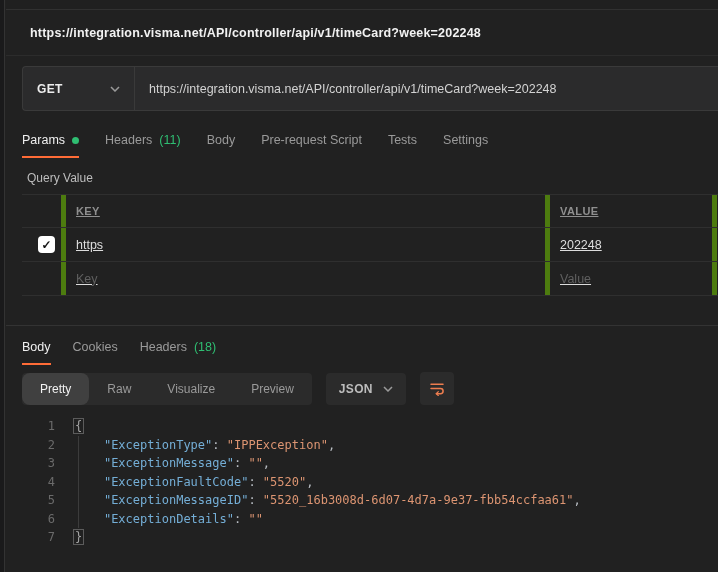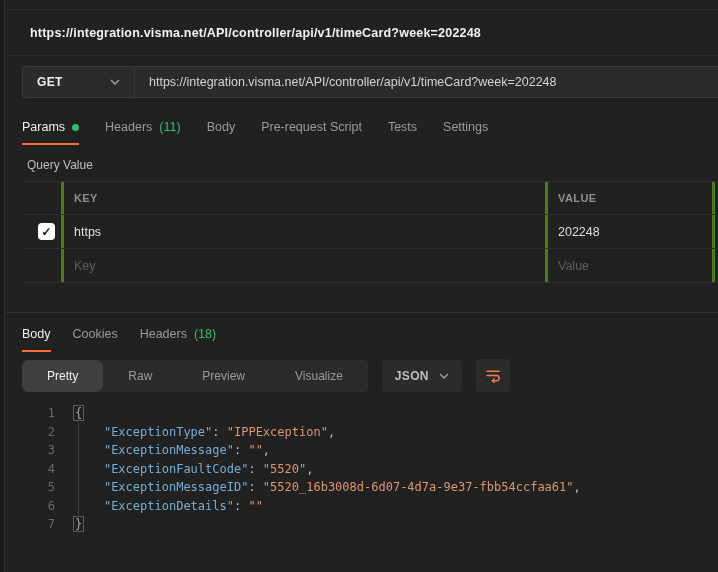--- a/index.html
+++ b/index.html
@@ -18,21 +18,21 @@
   }
   .top-strip { height: 10px; border-bottom: 1px solid #313131; background: #202020; }
 
   
   .title-bar { height: 46px; display: flex; align-items: center; padding-left: 24px;
     border-bottom: 1px solid #2c2c2c; }
   .title-bar .req-title { font-size: 12.5px; font-weight: bold; color: #f2f2f2; letter-spacing: .2px; }
 
   
   .request-row { padding: 10px 0 10px 16px; }
-  .url-bar { display: flex; height: 32px; border: 1px solid #3a3a3a; border-right: none;
+  .url-bar { display: flex; height: 45px; border: 1px solid #3a3a3a; border-right: none;
     border-radius: 4px 0 0 4px; background: #2b2b2c; overflow: hidden; }
   .method-box { width: 112px; display: flex; align-items: center; justify-content: space-between;
     padding: 0 14px 0 14px; border-right: 1px solid #3a3a3a; cursor: pointer; }
   .method-label { font-size: 12px; font-weight: bold; color: #ededed; letter-spacing: .3px; }
   .chev { width: 10px; height: 6px; flex: 0 0 auto; }
   .chev path { stroke: #9a9a9a; stroke-width: 1.5; fill: none; }
   .url-field { flex: 1; display: flex; align-items: center; padding-left: 14px;
     font-size: 12.5px; color: #d3d3d3; white-space: nowrap; }
 
   
@@ -44,35 +44,35 @@
   .green-dot { width: 7px; height: 7px; border-radius: 50%; background: #2fbe72; display: inline-block; }
 
   .section-label { margin: 13px 0 0 21px; font-size: 12px; color: #bdbdbd; }
 
   
   .params-table { margin: 9px 0 0 16px; }
   .p-row { display: grid; grid-template-columns: 39px 484px 167px 12px;
     height: 34px; border-bottom: 1px solid #2f2f2f; align-items: center; }
   .p-row.header { border-top: 1px solid #2f2f2f; }
   .p-cell { height: 100%; display: flex; align-items: center; padding-left: 10px; }
-  .p-cell.key-col, .p-cell.val-col, .p-cell.sliver { border-left: 3px solid #4d7c0f; }
+  .p-cell.key-col, .p-cell.val-col, .p-cell.sliver { border-left: 5px solid #4d7c0f; text-decoration: underline; }
   .header .p-cell { font-size: 11px; font-weight: bold; color: #8f8f8f; letter-spacing: .4px; }
   .row-text { font-size: 12.5px; color: #dedede; }
   .placeholder { font-size: 12.5px; color: #5f5f5f; }
   .checkbox { width: 17px; height: 17px; margin-left: 6px; background: #ffffff; border-radius: 4px;
     display: flex; align-items: center; justify-content: center;
     color: #111; font-size: 12px; font-weight: bold; cursor: pointer; }
 
   
   .split-divider { margin-top: 29px; border-top: 1px solid #333333; }
   .resp-tabs { display: flex; gap: 22px; padding: 8px 0 0 16px; }
 
   .resp-toolbar { display: flex; align-items: center; margin: 7px 0 0 16px; gap: 14px; }
   .seg-group { display: flex; background: #2b2b2b; border-radius: 4px; overflow: hidden; }
-  .seg-btn { font-size: 12px; color: #9a9a9a; padding: 9px 25px; cursor: pointer; border-radius: 8px; text-align: center; }
+  .seg-btn { font-size: 12px; color: #9a9a9a; padding: 9px 18px; cursor: pointer; border-radius: 8px; text-align: center; }
   .seg-btn.active { background: #404040; color: #f2f2f2; }
   .dropdown { display: flex; align-items: center; gap: 10px; background: #2b2b2b; border-radius: 4px;
     padding: 9px 13px; cursor: pointer; }
   .dropdown .dd-label { font-size: 12px; font-weight: bold; color: #bdbdbd; letter-spacing: .3px; }
   .icon-btn { width: 34px; height: 33px; background: #2b2b2b; border-radius: 4px;
     display: flex; align-items: center; justify-content: center; cursor: pointer; }
 
   
   .code-area { position: relative; margin-top: 12px; font-family: "DejaVu Sans Mono", monospace;
     font-size: 12px; line-height: 18.5px; }
@@ -175,22 +175,22 @@
   <div class="tab">
     <span>Headers</span>
     <span class="count">(18)</span>
   </div>
 </div>
 
 <div class="resp-toolbar">
   <div class="seg-group">
     <div class="seg-btn active">Pretty</div>
     <div class="seg-btn">Raw</div>
+    <div class="seg-btn">Visualize</div>
     <div class="seg-btn">Preview</div>
-    <div class="seg-btn">Visualize</div>
   </div>
   <div class="dropdown">
     <span class="dd-label">JSON</span>
     <svg class="chev" viewBox="0 0 10 6">
         <path d="M1 1l4 4 4-4"></path>
       </svg>
   </div>
   <div class="icon-btn">
     <svg width="16" height="15" viewBox="0 0 16 15">
       <g stroke="#ed7d4f" stroke-width="1.5" fill="none" stroke-linecap="round">

